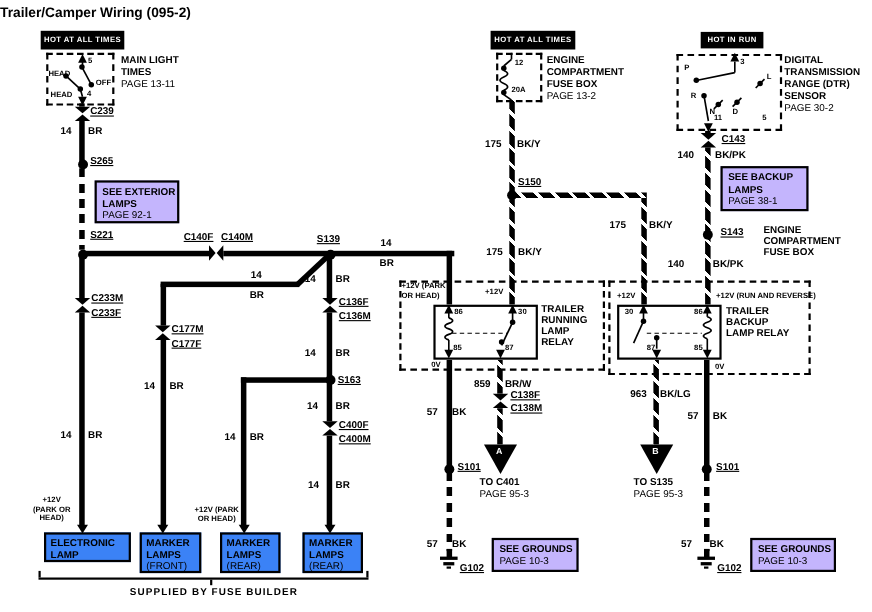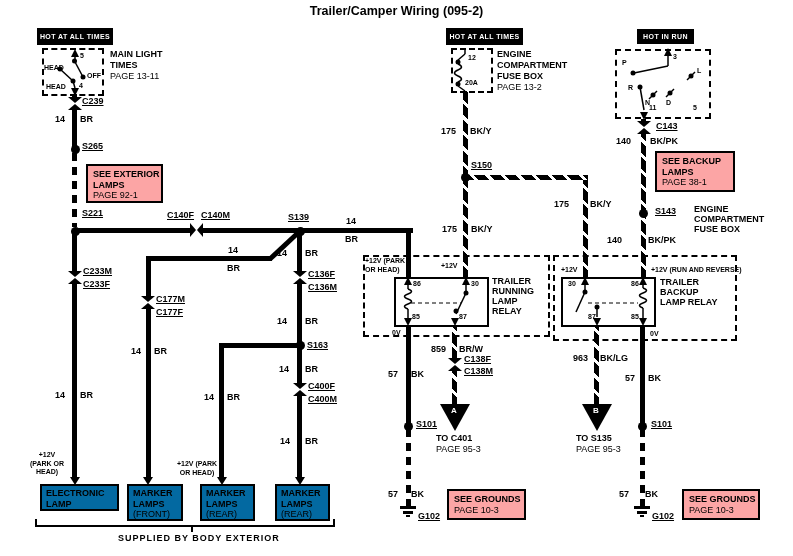--- a/index.html
+++ b/index.html
@@ -1,39 +1,39 @@
 <!DOCTYPE html>
 <html><head>
 <meta charset="utf-8">
 <style>
 *{margin:0;padding:0;box-sizing:border-box}
 html,body{background:#fff}
 #canvas{position:relative;width:793px;height:556px;background:#fff;color:#000;
   font-family:"Liberation Sans",sans-serif;overflow:hidden}
-.title{position:absolute;left:0;top:4px;width:793px;text-align:center;
+.title{position:absolute;left:0;top:4px;width:793px;text-align:left;
   font-size:12.5px;font-weight:bold}
 .wv{position:absolute;width:5px;background:#000}
 .wh{position:absolute;height:5px;background:#000}
 .hatch{background:repeating-linear-gradient(45deg,#000 0 8px,#fff 8px 11px)}
 .vdash{background:repeating-linear-gradient(180deg,#000 0 8px,#fff 8px 14px)}
 .dot{position:absolute;width:9px;height:9px;border-radius:50%;background:#000}
 .lbl{position:absolute;font-size:9px;font-weight:bold;white-space:nowrap;line-height:10px}
 .sm{font-size:7px;line-height:8.5px}
 .u{text-decoration:underline}
 .reg{font-weight:normal}
 .blk span{display:block}
 .lh11{line-height:11px}
 .tag{position:absolute;background:#000;color:#fff;font-size:7px;font-weight:bold;
   display:flex;align-items:center;justify-content:center;letter-spacing:.4px;white-space:nowrap}
 .dbox{position:absolute;border:2px dashed #000}
 .sbox{position:absolute;border:2px solid #000;background:#fff}
-.cbox{position:absolute;border:2px solid #000;background:#0369a1;padding:2px 0 0 4px;
+.cbox{position:absolute;border:2px solid #000;background:#3b82f6;padding:2px 0 0 4px;
   font-size:9px;font-weight:bold;line-height:10.5px}
 .cbox span{display:block;white-space:nowrap}
-.refbox{position:absolute;border:2px solid #000;background:#fca5a5;padding:3px 0 0 5px;
+.refbox{position:absolute;border:2px solid #000;background:#c4b5fd;padding:3px 0 0 5px;
   font-size:9px;font-weight:bold;line-height:10.5px}
 .refbox span{display:block;white-space:nowrap}
 .connv{position:absolute;width:14px;height:13px;background:#fff}
 .connv::before{content:"";position:absolute;left:0;top:0;width:0;height:0;
   border-left:7px solid transparent;border-right:7px solid transparent;border-top:6px solid #000}
 .connv::after{content:"";position:absolute;left:0;bottom:0;width:0;height:0;
   border-left:7px solid transparent;border-right:7px solid transparent;border-bottom:6px solid #000}
 .connh{position:absolute;width:13px;height:14px;background:#fff}
 .connh::before{content:"";position:absolute;left:0;top:0;width:0;height:0;
   border-top:7px solid transparent;border-bottom:7px solid transparent;border-left:6px solid #000}
@@ -185,20 +185,27 @@
   <div class="lbl blk lh11" style="left:110px;top:49px">
     <span>MAIN LIGHT</span>
     <span>TIMES</span>
     <span class="reg">PAGE 13-11</span>
   </div>
   <div class="lbl blk lh11" style="left:497px;top:49px">
     <span>ENGINE</span>
     <span>COMPARTMENT</span>
     <span>FUSE BOX</span>
     <span class="reg">PAGE 13-2</span>
+  </div>
+  <div class="lbl blk lh11" style="left:713px;top:49px">
+    <span>DIGITAL</span>
+    <span>TRANSMISSION</span>
+    <span>RANGE (DTR)</span>
+    <span>SENSOR</span>
+    <span class="reg">PAGE 30-2</span>
   </div>
   <div class="lbl blk" style="left:492px;top:276px">
     <span>TRAILER</span>
     <span>RUNNING</span>
     <span>LAMP</span>
     <span>RELAY</span>
   </div>
   <div class="lbl blk" style="left:660px;top:277px">
     <span>TRAILER</span>
     <span>BACKUP</span>
@@ -324,21 +331,21 @@
   </div>
   <div class="lbl sm blk" style="left:176px;top:460px;width:42px;text-align:center">
     <span>+12V (PARK</span>
     <span>OR HEAD)</span>
   </div>
 
   <div class="brk" style="left:35px;top:525px;width:300px;height:2px"></div>
   <div class="brk" style="left:35px;top:519px;width:2px;height:6px"></div>
   <div class="brk" style="left:333px;top:519px;width:2px;height:6px"></div>
   <div class="brk" style="left:191px;top:527px;width:2px;height:5px"></div>
-  <div class="lbl" style="left:118px;top:533px;letter-spacing:1px">SUPPLIED BY BODY EXTERIOR</div>
+  <div class="lbl" style="left:118px;top:533px;letter-spacing:1px">SUPPLIED BY FUSE BUILDER</div>
 
   <svg class="ov" width="793" height="556" viewBox="0 0 793 556">
 
     <line x1="270" y1="259" x2="300" y2="231" stroke="#000" stroke-width="5"></line>
 
     <g stroke="#000" stroke-width="1.5" fill="#000">
       <polygon points="71,57 79,57 75,49" stroke="none"></polygon>
       <line x1="75" y1="56" x2="75" y2="60"></line>
       <circle cx="74.5" cy="61" r="2.5" stroke="none"></circle>
       <line x1="74.5" y1="61" x2="83" y2="77"></line>

